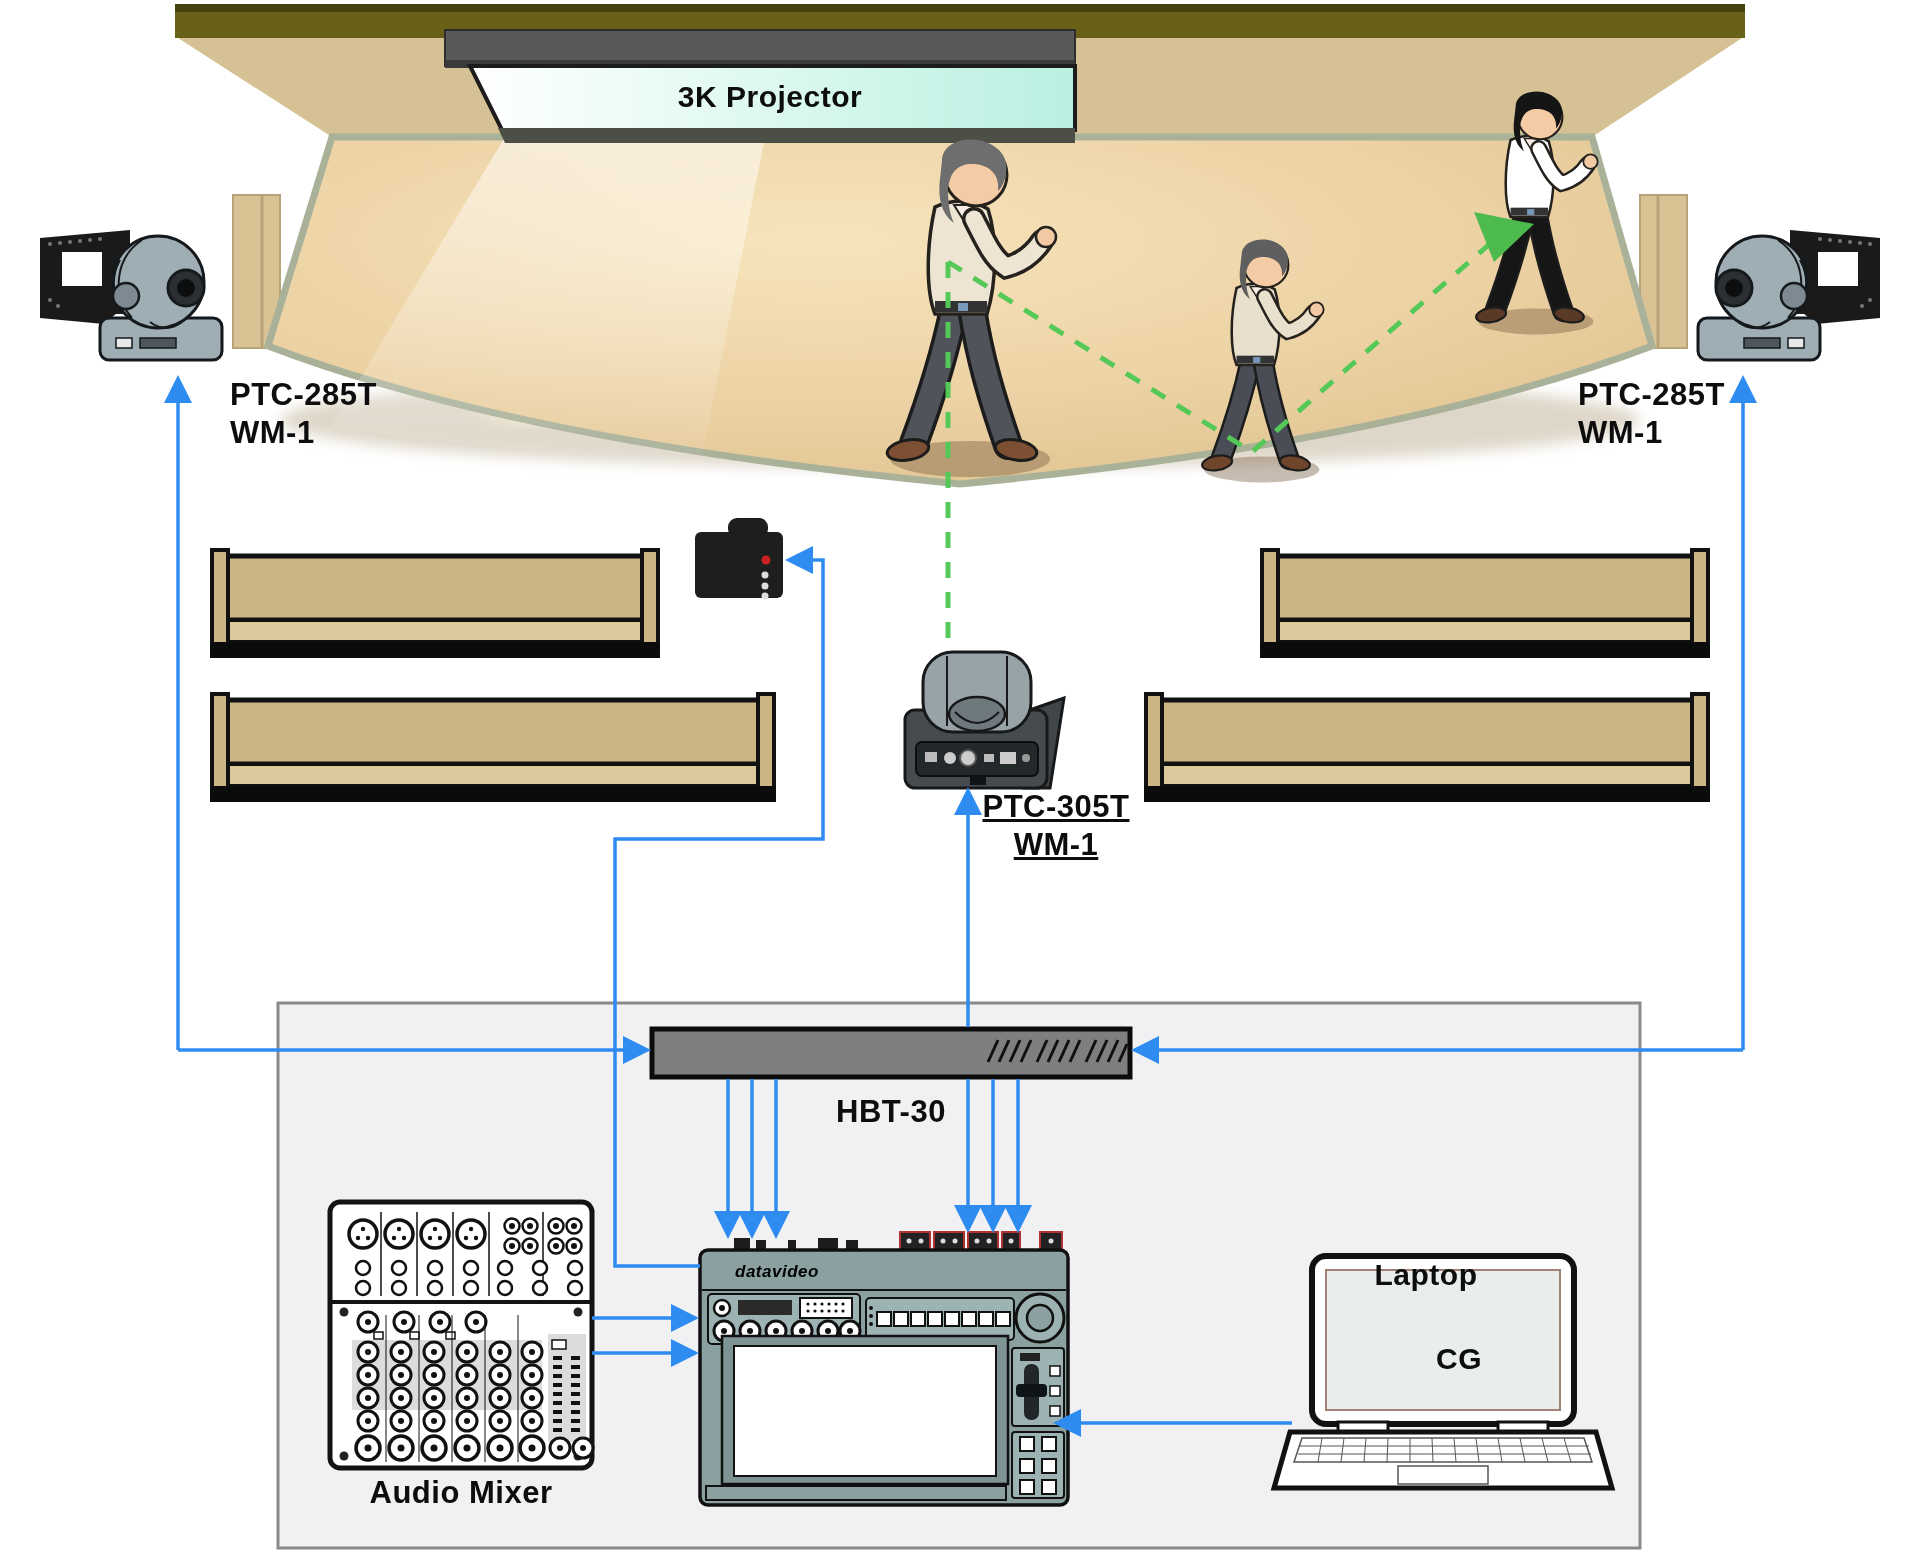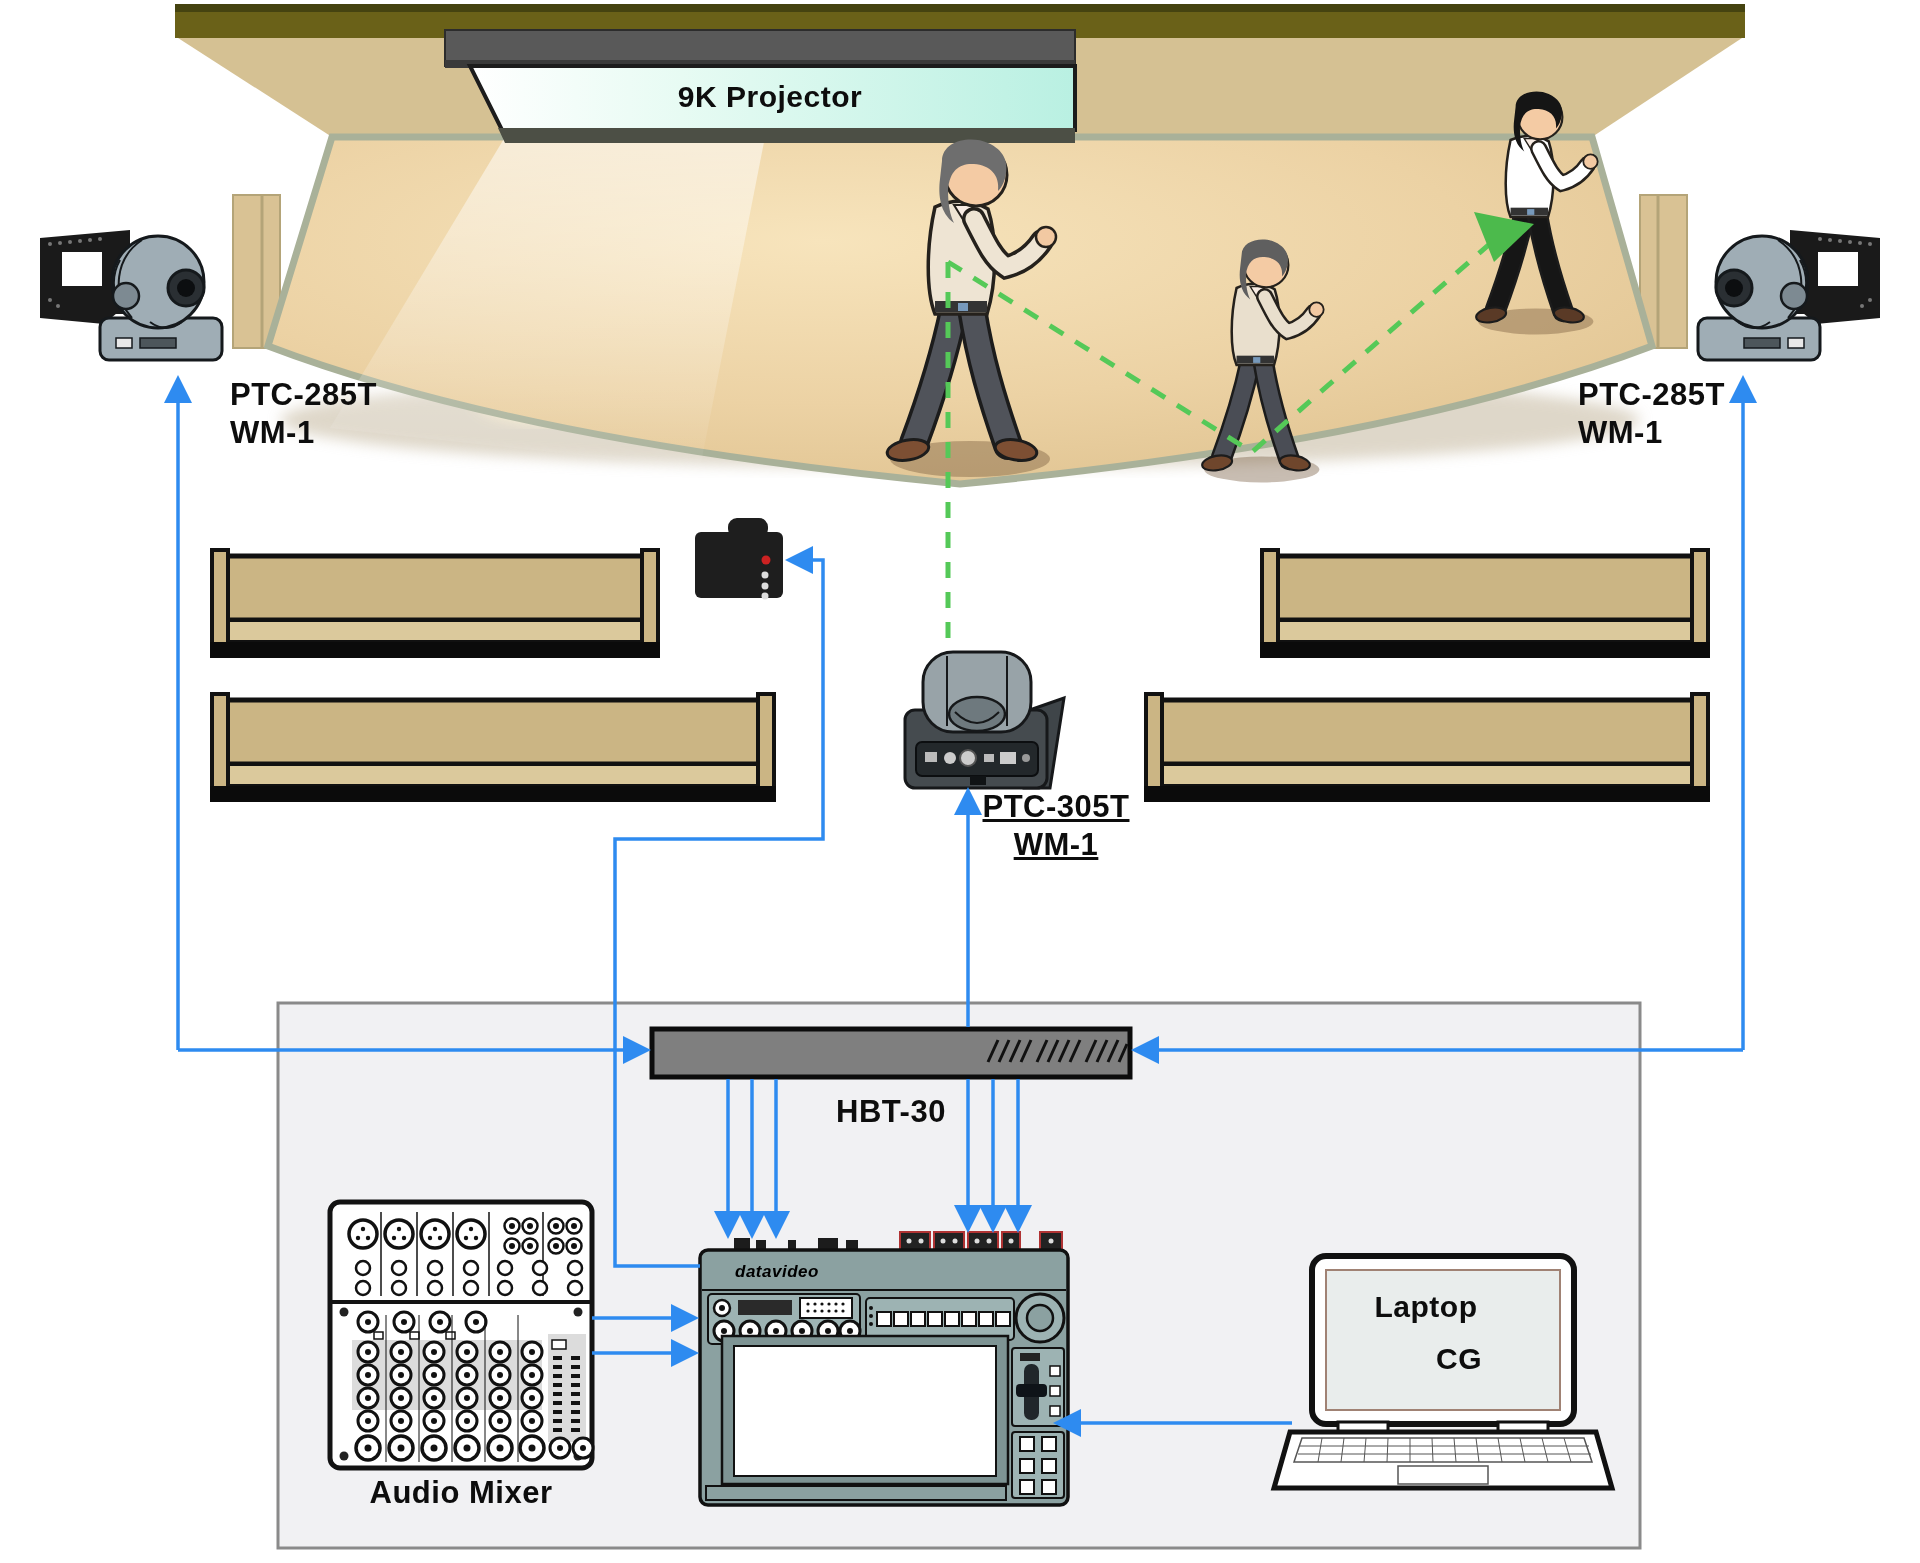--- a/index.html
+++ b/index.html
@@ -459,21 +459,21 @@
     <path d="M 968 1079 V 1226" marker-end="url(#arrB)"></path>
     <path d="M 993 1079 V 1226" marker-end="url(#arrB)"></path>
     <path d="M 1018 1079 V 1226" marker-end="url(#arrB)"></path>
     <path d="M 700 1266 H 615 V 839 H 823 V 560 H 792" marker-end="url(#arrB)"></path>
     <path d="M 592 1318 H 692" marker-end="url(#arrB)"></path>
     <path d="M 592 1353 H 692" marker-end="url(#arrB)"></path>
     <path d="M 1292 1423 H 1060" marker-end="url(#arrB)"></path>
   </g>
 </svg>
 
-<div class="label lbl30 center" style="left:470px;top:80px;width:600px;">9K Projector</div>
+<div class="label lbl30 center" style="left:470px;top:80px;width:600px;">3K Projector</div>
 
 <div class="label lbl31" style="left:230px;top:376px;">
   <span style="display:block">PTC-285T</span>
   <span style="display:block">WM-1</span>
 </div>
 
 <div class="label lbl31" style="left:1578px;top:376px;">
   <span style="display:block">PTC-285T</span>
   <span style="display:block">WM-1</span>
 </div>
@@ -483,15 +483,15 @@
   <span style="display:block">WM-1</span>
 </div>
 
 <div class="label lbl31 center" style="left:652px;top:1086px;width:478px;margin-top:7px;">HBT-30</div>
 
 <div class="label brand" style="left:735px;top:1262px;">datavideo</div>
 
 <div class="label lbl31 center" style="left:318px;top:1474px;width:286px;">Audio Mixer</div>
 
 
-<div class="label lbl30 center" style="left:1326px;top:1290px;width:200px;">Laptop</div>
+<div class="label lbl30 center" style="left:1326px;top:1258px;width:200px;">Laptop</div>
 <div class="label lbl30 center" style="left:1326px;top:1342px;width:266px;">CG</div>
 </div>
 
 </body></html>

